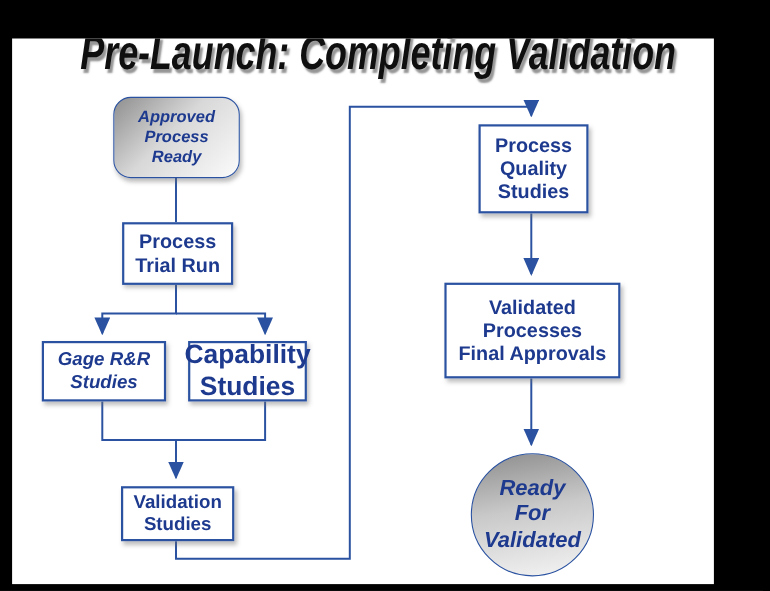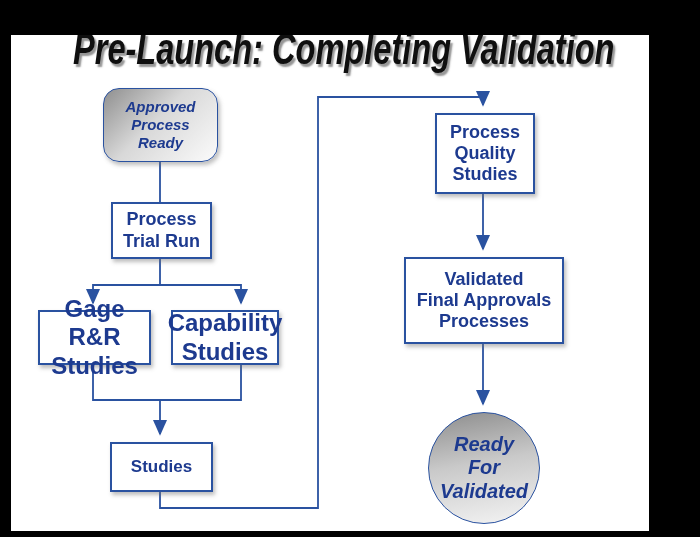--- a/index.html
+++ b/index.html
@@ -27,21 +27,21 @@
     display:flex; flex-direction:column; align-items:center; justify-content:center;
     line-height:1.18; box-shadow:2px 3px 4px rgba(110,110,110,0.45);
     font-family:"Liberation Sans", sans-serif;
   }
   .node-approved {
     left:92px; top:53px; width:113px; height:72px;
     border-radius:16px; border-width:1.5px; font-style:italic; font-size:15px;
     background:linear-gradient(135deg,#8f8f8f 0%,#d8d8d8 45%,#fbfbfb 100%);
   }
   .node-trial      { left:100px; top:167px; width:97px;  height:53px; font-size:18px; }
-  .node-gage       { left:27px;  top:275px; width:109px; height:51px; font-size:24px; }
+  .node-gage       { left:27px;  top:275px; width:109px; height:51px; font-size:17px;font-style:italic; }
   .node-capability { left:160px; top:275px; width:104px; height:51px; font-size:24px; }
   .node-validation { left:99px;  top:407px; width:99px;  height:46px; font-size:17px; }
   .node-signoff    { left:424px; top:78px;  width:96px;  height:77px; font-size:18px; }
   .node-validated  { left:393px; top:222px; width:156px; height:83px; font-size:18px; }
   .node-ready {
     left:417px; top:377px; width:110px; height:110px;
     border-radius:50%; border-width:1.5px; font-style:italic; font-size:20px;
     background:linear-gradient(170deg,#8d8d8d 0%,#c9c9c9 45%,#f4f4f4 100%);
     box-shadow:none;
   }
@@ -93,33 +93,34 @@
       <div>Gage R&amp;R</div>
       <div>Studies</div>
     </div>
 
     <div class="node node-capability">
       <div>Capability</div>
       <div>Studies</div>
     </div>
 
     <div class="node node-validation">
+      <div>Validation</div>
       <div>Studies</div>
     </div>
 
     <div class="node node-signoff">
       <div>Process</div>
       <div>Quality</div>
       <div>Studies</div>
     </div>
 
     <div class="node node-validated">
       <div>Validated</div>
+      <div>Processes</div>
       <div>Final Approvals</div>
-      <div>Processes</div>
     </div>
 
     <div class="node node-ready">
       <div>Ready</div>
       <div>For</div>
       <div>Validated</div>
     </div>
 
   </div>
 </div>

